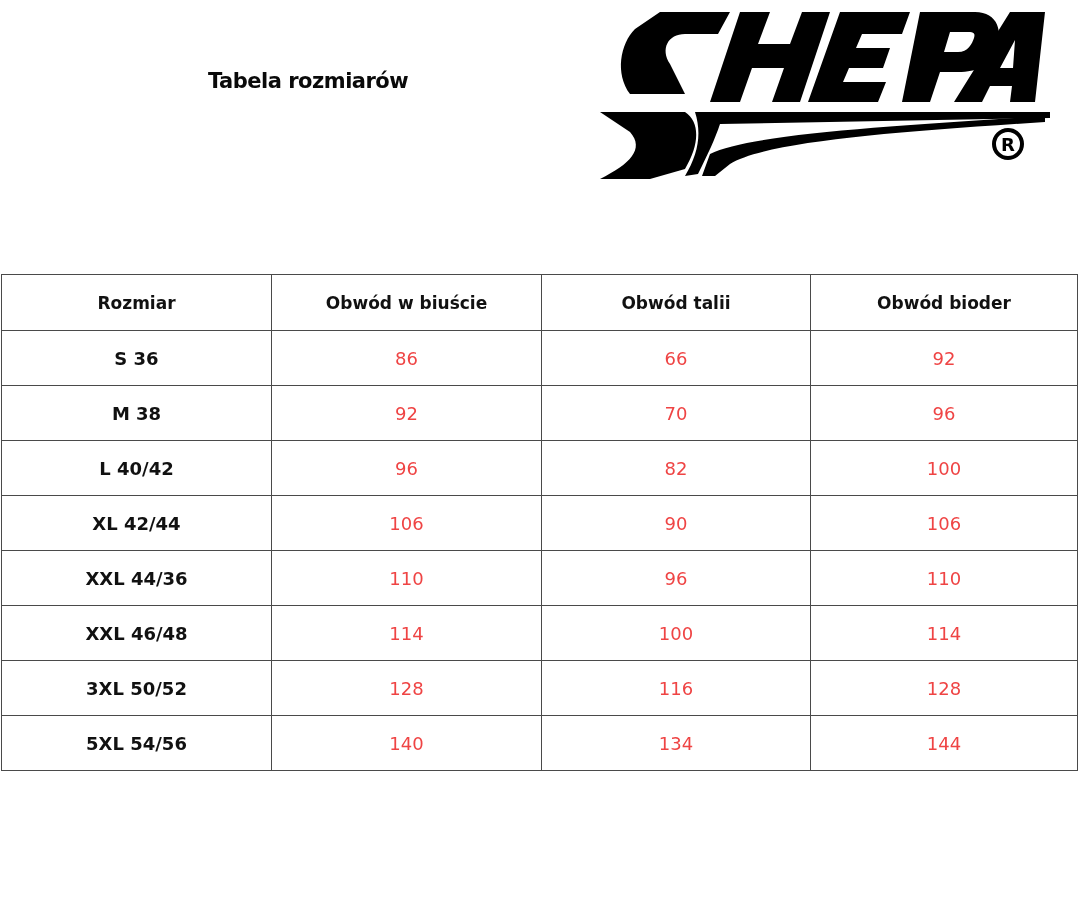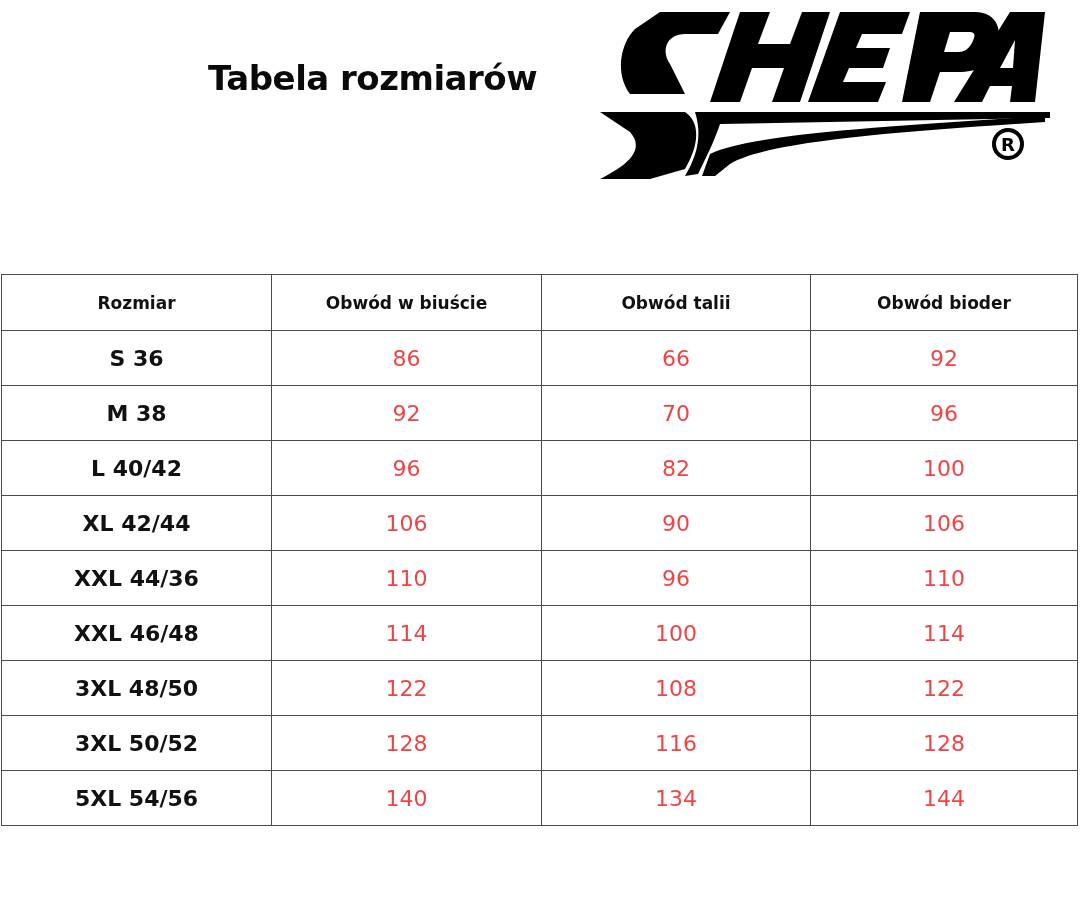--- a/index.html
+++ b/index.html
@@ -1,20 +1,20 @@
 <!DOCTYPE html>
 <html><head>
   <meta charset="utf-8">
   <style>
     html, body { margin: 0; padding: 0; background: #ffffff; }
     body { width: 1080px; height: 912px; position: relative; overflow: hidden; font-family: "DejaVu Sans", sans-serif; color: #111; }
-    .title { position: absolute; left: 208px; top: 58px; font-family: "DejaVu Sans", sans-serif; font-weight: bold; font-size: 34px; letter-spacing: -0.5px; color: #0a0a0a; }
+    .title { position: absolute; left: 208px; top: 69px; font-family: "DejaVu Sans", sans-serif; font-weight: bold; font-size: 21px; letter-spacing: -0.5px; color: #0a0a0a; }
     .logo { position: absolute; left: 590px; top: 4px; width: 480px; height: 180px; }
     table.size-table { position: absolute; left: 1px; top: 274px; width: 1076px; border-collapse: collapse; table-layout: fixed; }
-    table.size-table th, table.size-table td { border: 1.5px solid #4a4a4a; text-align: center; height: 54px; padding: 0; font-size: 22px; }
+    table.size-table th, table.size-table td { border: 1.5px solid #4a4a4a; text-align: center; height: 54px; padding: 0; font-size: 18px; }
     table.size-table th { font-weight: bold; font-size: 17px; height: 55px; color: #111; }
     table.size-table td.size { font-weight: bold; }
     table.size-table td.val { font-weight: normal; color: #ef4444; }
     col.c1 { width: 270px; } col.c2 { width: 270px; } col.c3 { width: 269px; } col.c4 { width: 267px; }
   </style>
 </head>
 <body>
 
 <div class="title">Tabela rozmiarów</div>
 
@@ -87,26 +87,20 @@
       <td class="val">96</td>
       <td class="val">110</td>
     </tr>
     <tr>
       <td class="size">XXL 46/48</td>
       <td class="val">114</td>
       <td class="val">100</td>
       <td class="val">114</td>
     </tr>
     <tr>
-      <td class="size">3XL 48/50</td>
-      <td class="val">122</td>
-      <td class="val">108</td>
-      <td class="val">122</td>
-    </tr>
-    <tr>
       <td class="size">3XL 50/52</td>
       <td class="val">128</td>
       <td class="val">116</td>
       <td class="val">128</td>
     </tr>
     <tr>
       <td class="size">5XL 54/56</td>
       <td class="val">140</td>
       <td class="val">134</td>
       <td class="val">144</td>

